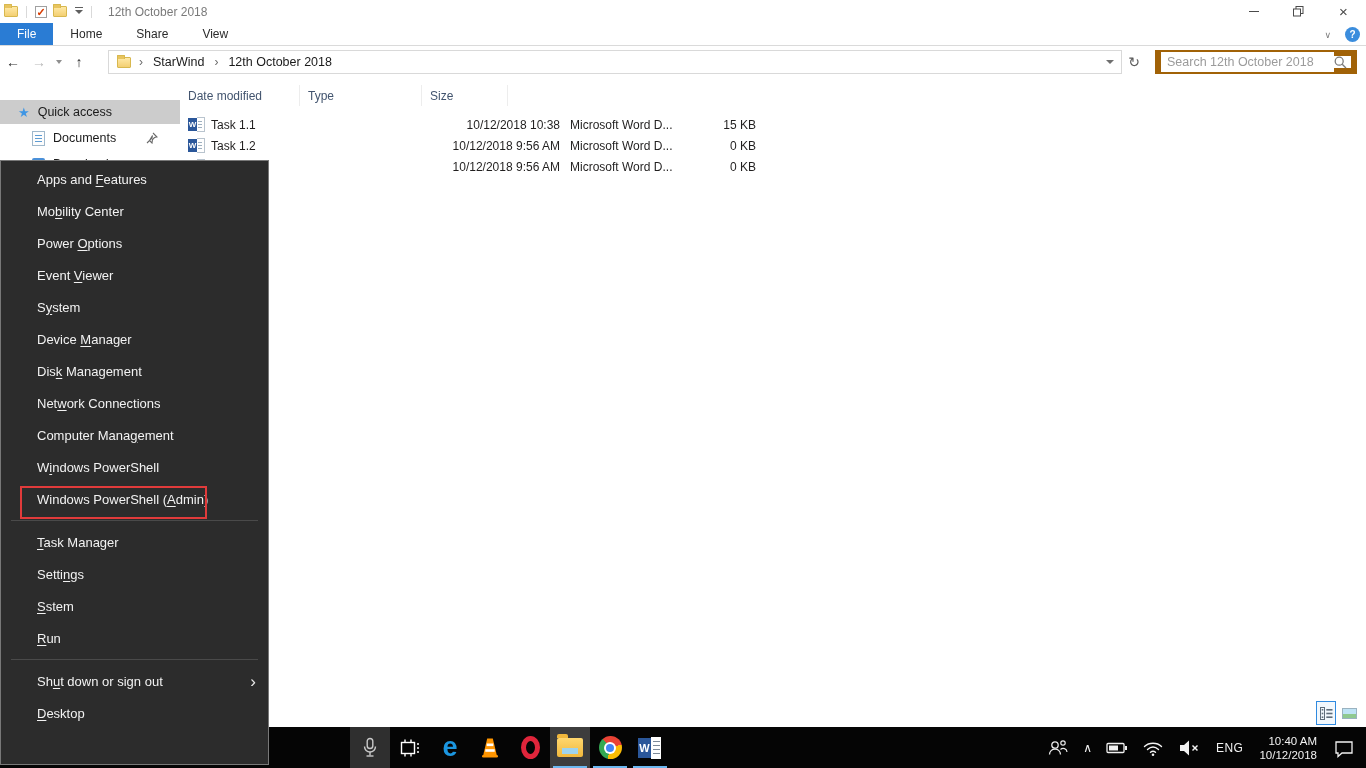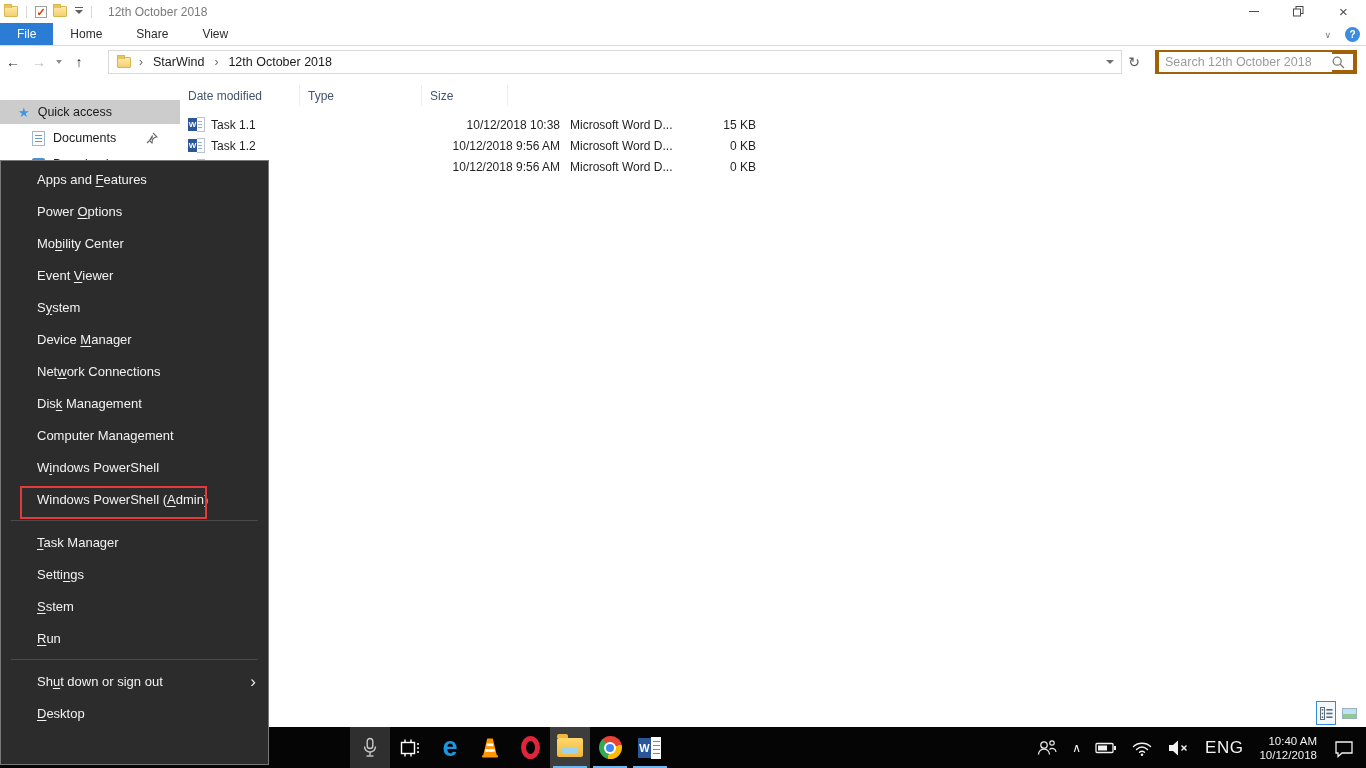--- a/index.html
+++ b/index.html
@@ -39,21 +39,21 @@
   .nav-drop { width:14px; }
   .nav-drop .tri { width:0; height:0; border-left:3.5px solid transparent; border-right:3.5px solid transparent; border-top:4px solid #8f8f8f; }
   .nav-up { color:#2b2b2b; }
   .addr-box { position:absolute; left:108px; top:4px; width:1014px; height:24px; border:1px solid #d9d9d9; background:#fff; display:flex; align-items:center; }
   .addr-crumbs { display:flex; align-items:center; gap:2px; padding-left:4px; flex:1; overflow:hidden; }
   .crumb-chev { color:#6a6a6a; font-size:12px; padding:0 6px; }
   .crumb { font-size:12.5px; color:#1a1a1a; padding:0 2px; white-space:nowrap; }
   .addr-caret { width:22px; height:22px; display:flex; align-items:center; justify-content:center; }
   .addr-caret .tri { width:0; height:0; border-left:4px solid transparent; border-right:4px solid transparent; border-top:4.5px solid #6f6f6f; }
   .refresh-btn { position:absolute; left:1124px; top:4px; width:20px; height:24px; display:flex; align-items:center; justify-content:center; color:#5a5a5a; font-size:14px; }
-  .search-box { position:absolute; left:1155px; top:4px; width:202px; height:24px; border:4px solid #a16207; display:flex; align-items:center; }
+  .search-box { position:absolute; left:1155px; top:4px; width:202px; height:24px; border:6px solid #a16207; display:flex; align-items:center; }
   .search-box input { flex:1; border:none; outline:none; font-family:"Liberation Sans",sans-serif; font-size:12.5px; padding:0 6px; color:#1a1a1a; height:20px; }
   .search-box input::placeholder { color:#9b9b9b; }
   .search-glyph { padding-right:8px; display:flex; }
 
   
   .sidebar { position:absolute; left:0; top:78px; width:180px; height:649px; background:#fff; font-size:12.5px; }
   .side-row { height:24px; display:flex; align-items:center; position:relative; }
   .side-row.qa { background:#cccccc; margin-top:22px; padding-left:18px; gap:8px; }
   .qa-star { color:#3f96e4; font-size:13px; }
   .side-item { padding-left:32px; gap:8px; margin-top:2px; }
@@ -109,21 +109,21 @@
   .tb-folder::before { content:""; position:absolute; left:0; top:-4px; width:11px; height:4px; background:#f0b73c; border-radius:2px 2px 0 0; }
   .tb-folder::after { content:""; position:absolute; left:5px; bottom:3px; width:16px; height:6px; background:#9ed3ee; }
   .word-tb { width:24px; height:22px; display:flex; }
   .wtb-blue { width:13px; height:20px; margin-top:1px; background:#2b579a; color:#fff; font-weight:bold; font-size:11px; display:flex; align-items:center; justify-content:center; }
   .wtb-page { width:10px; height:22px; background:#fff; position:relative; }
   .wtb-page::before { content:""; position:absolute; left:1.5px; top:4px; width:7px; height:1.5px; background:#7d8a99; box-shadow:0 4px 0 #7d8a99, 0 8px 0 #7d8a99, 0 12px 0 #7d8a99; }
 
   .tb-tray { position:absolute; right:4px; top:0; height:41px; display:flex; align-items:center; }
   .tray-item { height:41px; display:flex; align-items:center; justify-content:center; padding:0 7px; color:#f2f2f2; }
   .tray-chevron { font-size:12px; }
-  .tray-lang { font-size:17px; letter-spacing:0.5px; }
+  .tray-lang { font-size:12px; letter-spacing:0.5px; }
   .tray-clock { text-align:right; font-size:11.5px; line-height:14px; padding:0 9px; }
 
   svg { display:block; }
 </style>
 </head>
 <body>
 
 <div class="screen">
 
   <div class="titlebar">
@@ -390,39 +390,39 @@
         </svg>
       </div>
     </div>
   </div>
 
   <div class="winx">
     <div class="wx-item">
         <span><span>Apps and </span><span class="mn">F</span><span>eatures</span></span>
       </div>
     <div class="wx-item">
+        <span><span>Mo</span><span class="mn">b</span><span>ility Center</span></span>
+      </div>
+    <div class="wx-item">
         <span><span>Power </span><span class="mn">O</span><span>ptions</span></span>
       </div>
     <div class="wx-item">
-        <span><span>Mo</span><span class="mn">b</span><span>ility Center</span></span>
-      </div>
-    <div class="wx-item">
         <span><span>Event </span><span class="mn">V</span><span>iewer</span></span>
       </div>
     <div class="wx-item">
         <span><span>S</span><span class="mn">y</span><span>stem</span></span>
       </div>
     <div class="wx-item">
         <span><span>Device </span><span class="mn">M</span><span>anager</span></span>
       </div>
     <div class="wx-item">
+        <span><span>Dis</span><span class="mn">k</span><span> Management</span></span>
+      </div>
+    <div class="wx-item">
         <span><span>Net</span><span class="mn">w</span><span>ork Connections</span></span>
-      </div>
-    <div class="wx-item">
-        <span><span>Dis</span><span class="mn">k</span><span> Management</span></span>
       </div>
     <div class="wx-item">
         <span><span>Computer Mana</span><span class="mn">g</span><span>ement</span></span>
       </div>
     <div class="wx-item">
         <span><span>W</span><span class="mn">i</span><span>ndows PowerShell</span></span>
       </div>
     <div class="wx-item">
         <span><span>Windows PowerShell (</span><span class="mn">A</span><span>dmin)</span></span>
       </div>

